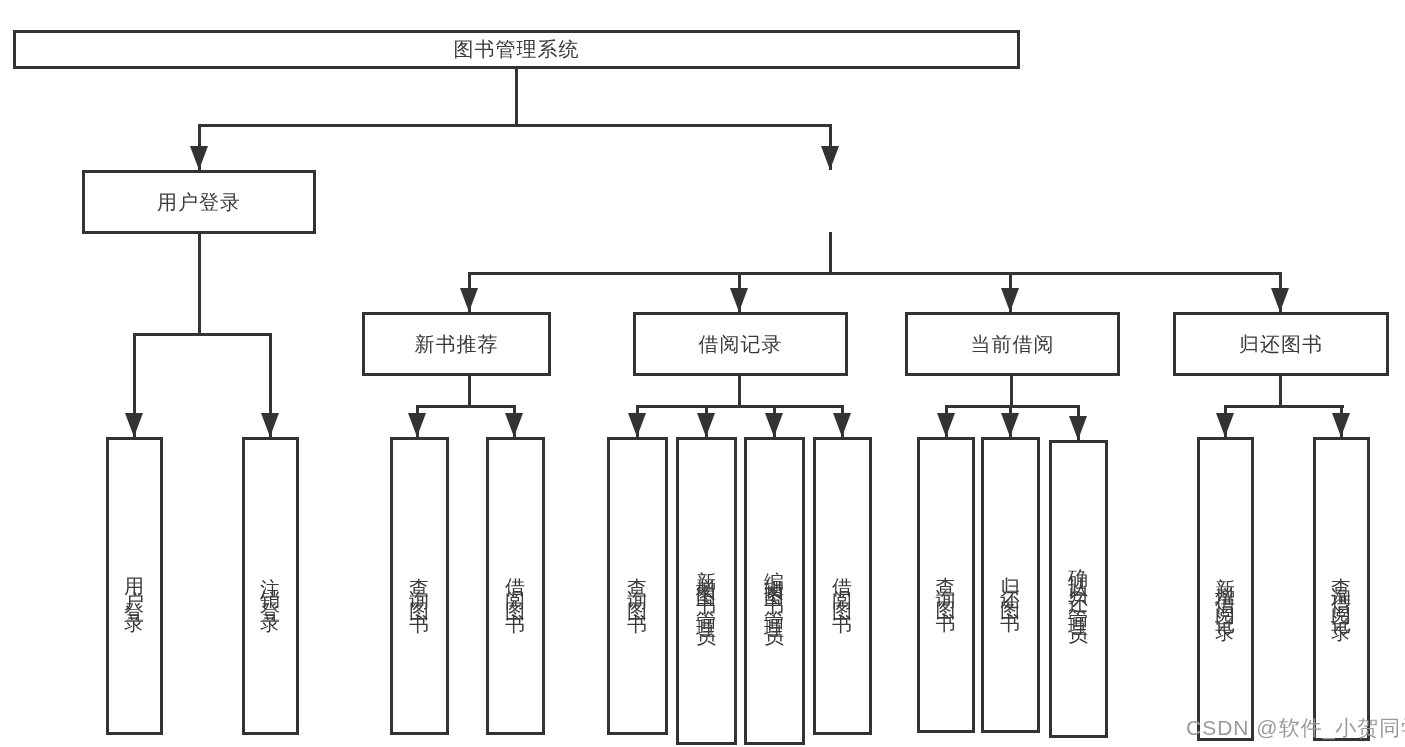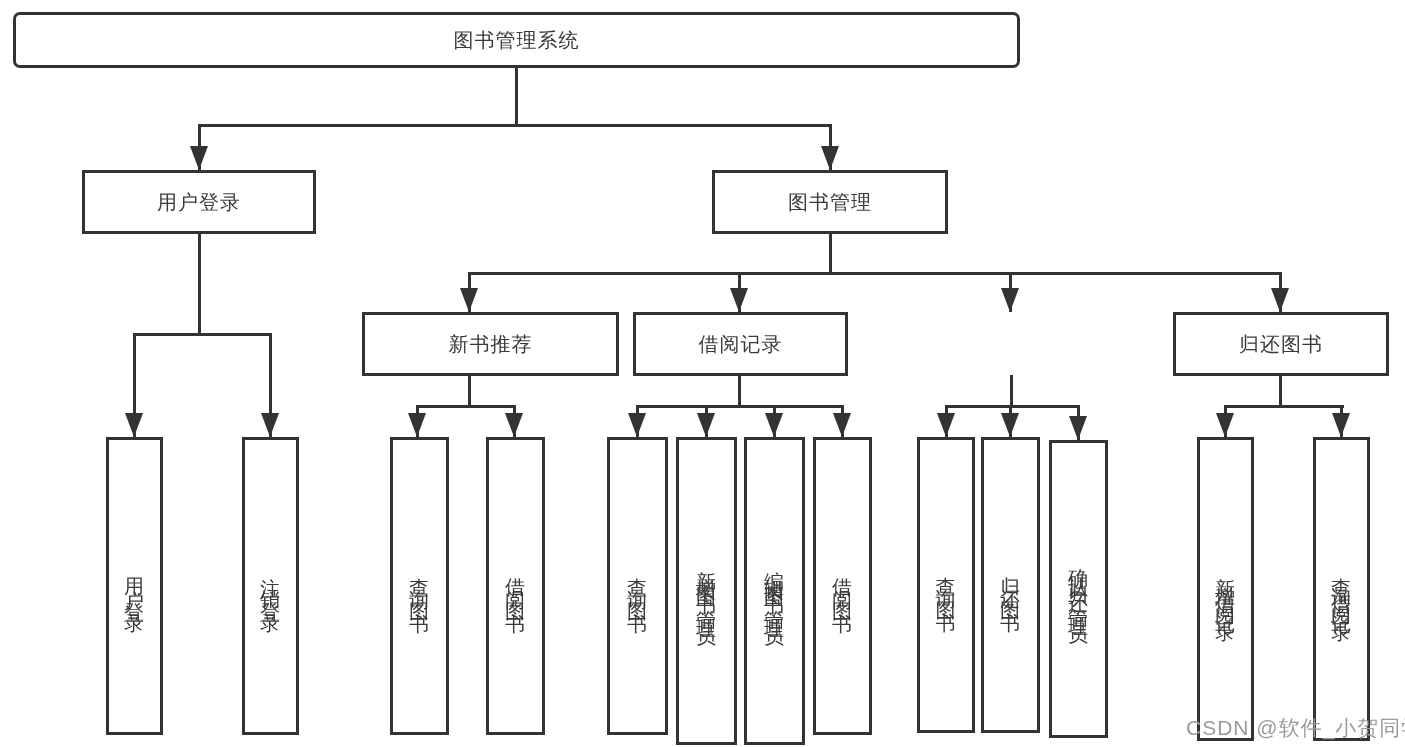--- a/index.html
+++ b/index.html
@@ -21,24 +21,24 @@
   }
   .vt{writing-mode:vertical-rl;text-orientation:mixed;font-size:20px;line-height:1;}
   .ls4{letter-spacing:12px;}
   .ls6{letter-spacing:9px;}
   .ls9{letter-spacing:8px;}
   
   .ln{position:absolute;background:var(--line);}
   .arw{position:absolute;width:0;height:0;border-left:9px solid transparent;
        border-right:9px solid transparent;border-top:24px solid var(--line);}
   
-  .b-root{left:13px;top:12px;width:1007px;height:56px;border-radius:7px;}
+  .b-root{left:13px;top:30px;width:1007px;height:39px;}
   .b-userlogin{left:82px;top:170px;width:234px;height:64px;}
   .b-bookmgmt{left:712px;top:170px;width:236px;height:64px;}
-  .b-newbook{left:362px;top:312px;width:257px;height:64px;}
+  .b-newbook{left:362px;top:312px;width:189px;height:64px;}
   .b-bookborrow{left:633px;top:312px;width:215px;height:64px;}
   .b-currentborrow{left:905px;top:312px;width:215px;height:64px;}
   .b-borrowrecord{left:1173px;top:312px;width:216px;height:64px;}
   .b-l1{left:106px;top:437px;width:57px;height:298px;}
   .b-l2{left:242px;top:437px;width:57px;height:298px;}
   .b-l3{left:390px;top:437px;width:59px;height:298px;}
   .b-l4{left:486px;top:437px;width:59px;height:298px;}
   .b-l5{left:607px;top:437px;width:61px;height:298px;}
   .b-l6{left:676px;top:437px;width:61px;height:308px;}
   .b-l7{left:744px;top:437px;width:61px;height:308px;}
@@ -108,29 +108,29 @@
 
 <div class="canvas">
 
   <div class="box b-root">
     <span>图书管理系统</span>
   </div>
 
   <div class="box b-userlogin">
     <span>用户登录</span>
   </div>
-  <div class="box b-bookmgmt">
-    <span>图书管理</span>
-  </div>
 
   <div class="box b-newbook">
     <span>新书推荐</span>
   </div>
   <div class="box b-bookborrow">
     <span>借阅记录</span>
+  </div>
+  <div class="box b-currentborrow">
+    <span>当前借阅</span>
   </div>
   <div class="box b-borrowrecord">
     <span>归还图书</span>
   </div>
 
   <div class="box b-l1">
     <span class="vt ls4">用户登录</span>
   </div>
   <div class="box b-l2">
     <span class="vt ls4">注销登录</span>

